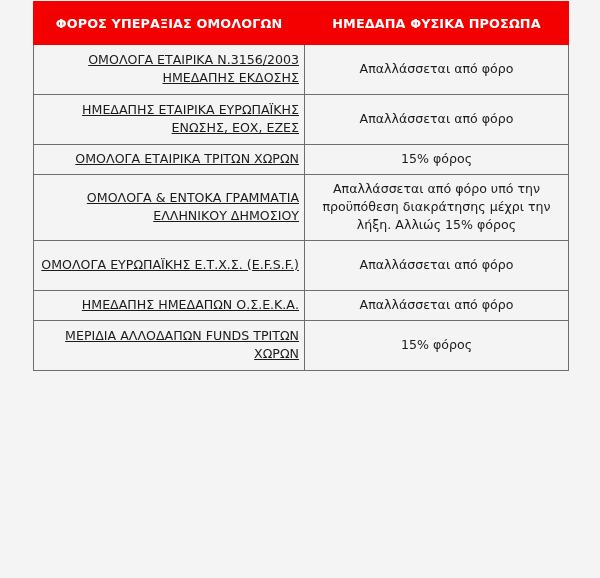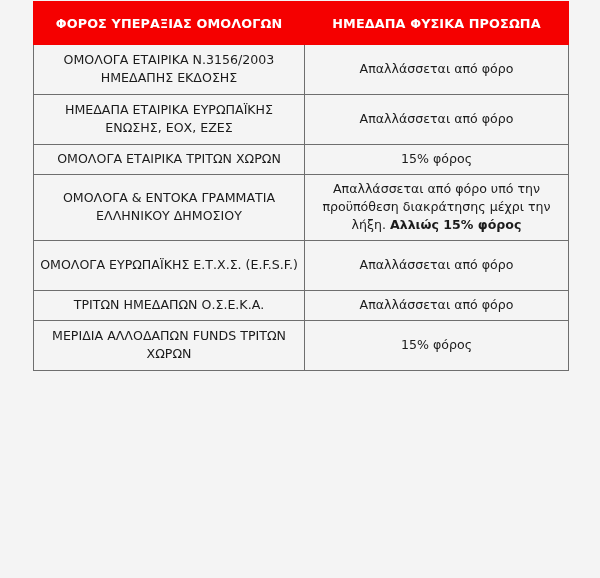--- a/index.html
+++ b/index.html
@@ -59,29 +59,30 @@
     border: 1px solid #6e6e6e;
     background: #f4f4f4;
     color: #1b1b1b;
     font-size: 12.6px;
     line-height: 1.42;
     padding: 4px 5px 5px 5px;
     vertical-align: middle;
   }
 
   td.cell-label {
-    text-align: center;
+    text-align: right;
+    text-decoration: underline;
   }
 
   td.cell-value {
     text-align: center;
   }
 
   td.cell-value .emph {
-    font-weight: bold;
+    font-weight: normal;
   }
 
   
   tr.h-tall td   { height: 40px; }
   tr.h-short td  { height: 20px; margin-left: 32px; }
   tr.h-triple td { height: 56px; }
 </style>
 </head>
 <body>
 
@@ -98,21 +99,21 @@
           <th>ΦΟΡΟΣ ΥΠΕΡΑΞΙΑΣ ΟΜΟΛΟΓΩΝ</th>
           <th>ΗΜΕΔΑΠΑ ΦΥΣΙΚΑ ΠΡΟΣΩΠΑ</th>
         </tr>
 
         <tr class="data-row h-tall">
           <td class="cell-label">ΟΜΟΛΟΓΑ ΕΤΑΙΡΙΚΑ Ν.3156/2003 ΗΜΕΔΑΠΗΣ ΕΚΔΟΣΗΣ</td>
           <td class="cell-value"><span>Απαλλάσσεται από φόρο</span><span class="emph"></span></td>
         </tr>
 
         <tr class="data-row h-tall">
-          <td class="cell-label">ΗΜΕΔΑΠΑ ΕΤΑΙΡΙΚΑ ΕΥΡΩΠΑΪΚΗΣ ΕΝΩΣΗΣ, ΕΟΧ, ΕΖΕΣ</td>
+          <td class="cell-label">ΗΜΕΔΑΠΗΣ ΕΤΑΙΡΙΚΑ ΕΥΡΩΠΑΪΚΗΣ ΕΝΩΣΗΣ, ΕΟΧ, ΕΖΕΣ</td>
           <td class="cell-value"><span>Απαλλάσσεται από φόρο</span><span class="emph"></span></td>
         </tr>
 
         <tr class="data-row h-short">
           <td class="cell-label">ΟΜΟΛΟΓΑ ΕΤΑΙΡΙΚΑ ΤΡΙΤΩΝ ΧΩΡΩΝ</td>
           <td class="cell-value"><span>15% φόρος</span><span class="emph"></span></td>
         </tr>
 
         <tr class="data-row h-triple">
           <td class="cell-label">ΟΜΟΛΟΓΑ &amp; ΕΝΤΟΚΑ ΓΡΑΜΜΑΤΙΑ ΕΛΛΗΝΙΚΟΥ ΔΗΜΟΣΙΟΥ</td>
@@ -121,21 +122,21 @@
 
         <tr class="data-row h-tall">
           <td class="cell-label">ΟΜΟΛΟΓΑ ΕΥΡΩΠΑΪΚΗΣ Ε.Τ.Χ.Σ. (E.F.S.F.)</td>
           <td class="cell-value"><span>Απαλλάσσεται από φόρο</span><span class="emph"></span></td>
         </tr>
 
 
 
 
         <tr class="data-row h-short">
-          <td class="cell-label">ΤΡΙΤΩΝ ΗΜΕΔΑΠΩΝ Ο.Σ.Ε.Κ.Α.</td>
+          <td class="cell-label">ΗΜΕΔΑΠΗΣ ΗΜΕΔΑΠΩΝ Ο.Σ.Ε.Κ.Α.</td>
           <td class="cell-value"><span>Απαλλάσσεται από φόρο</span><span class="emph"></span></td>
         </tr>
 
 
         <tr class="data-row h-tall">
           <td class="cell-label">ΜΕΡΙΔΙΑ ΑΛΛΟΔΑΠΩΝ FUNDS ΤΡΙΤΩΝ ΧΩΡΩΝ</td>
           <td class="cell-value"><span>15% φόρος</span><span class="emph"></span></td>
         </tr>
 
       </tbody>

